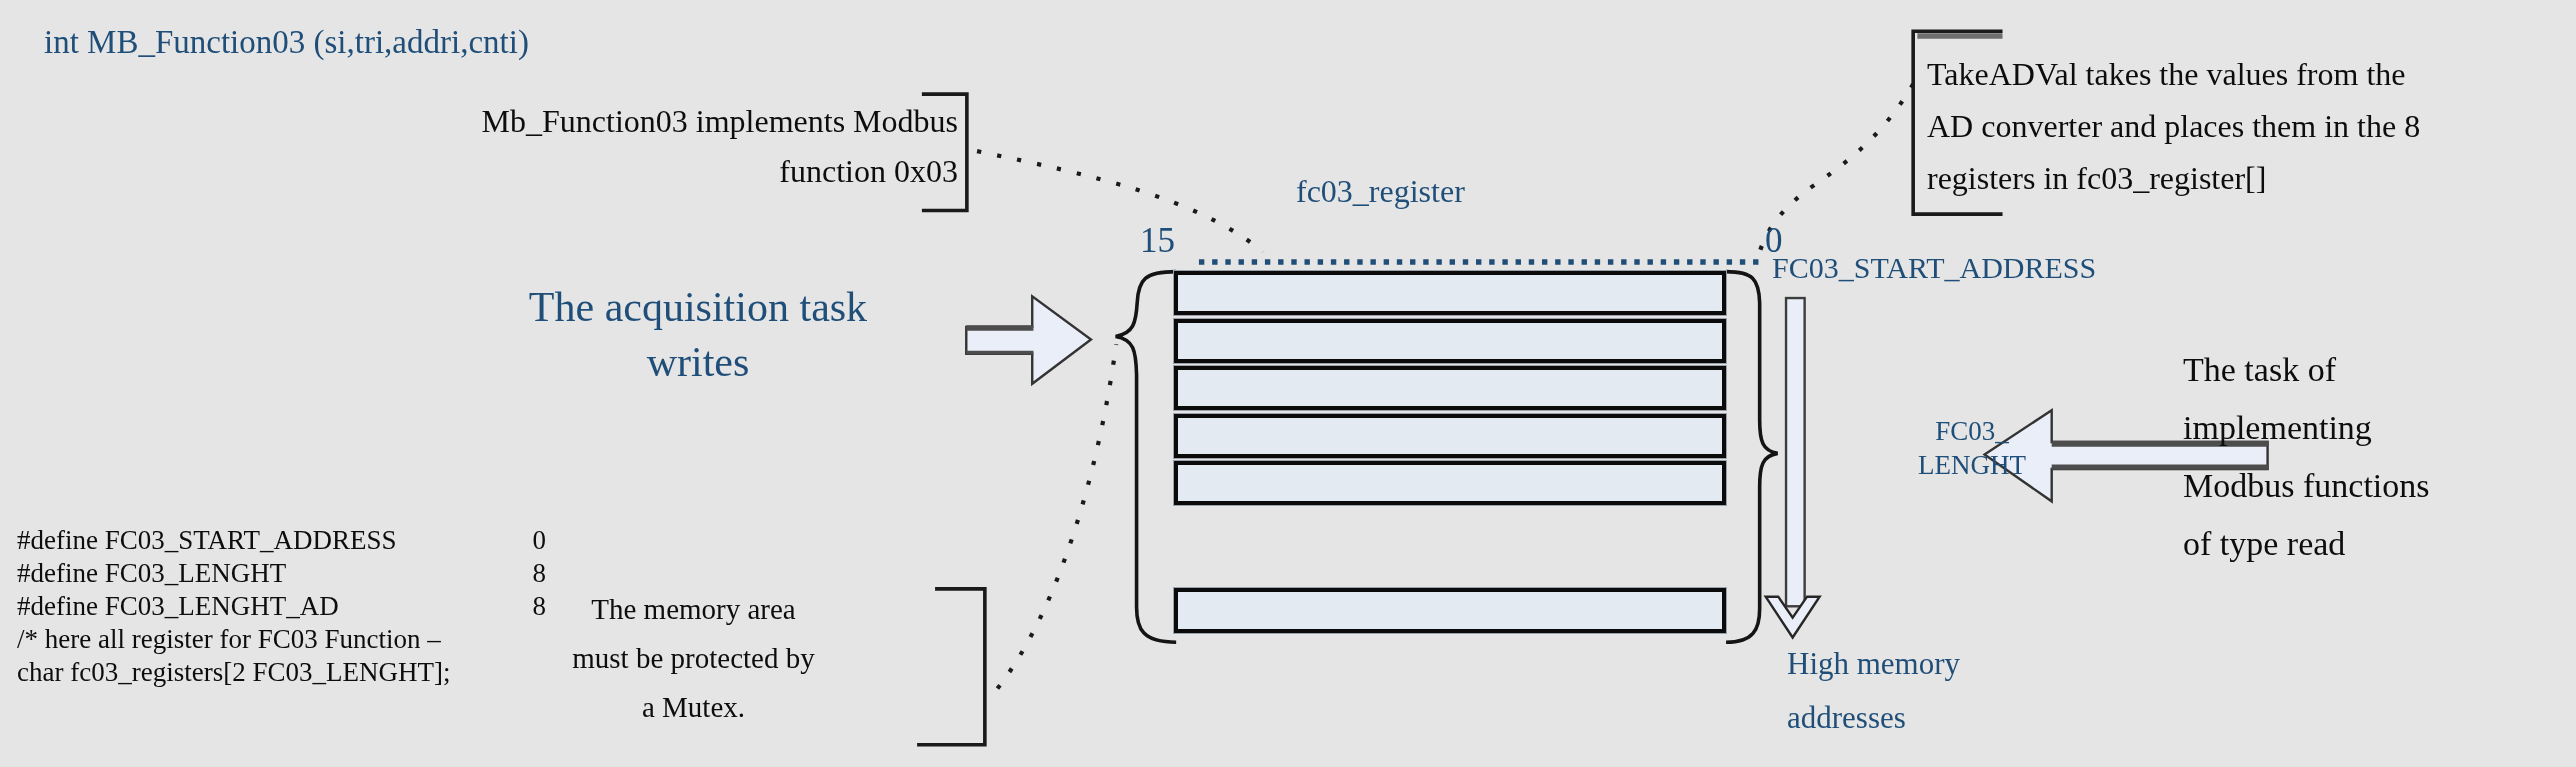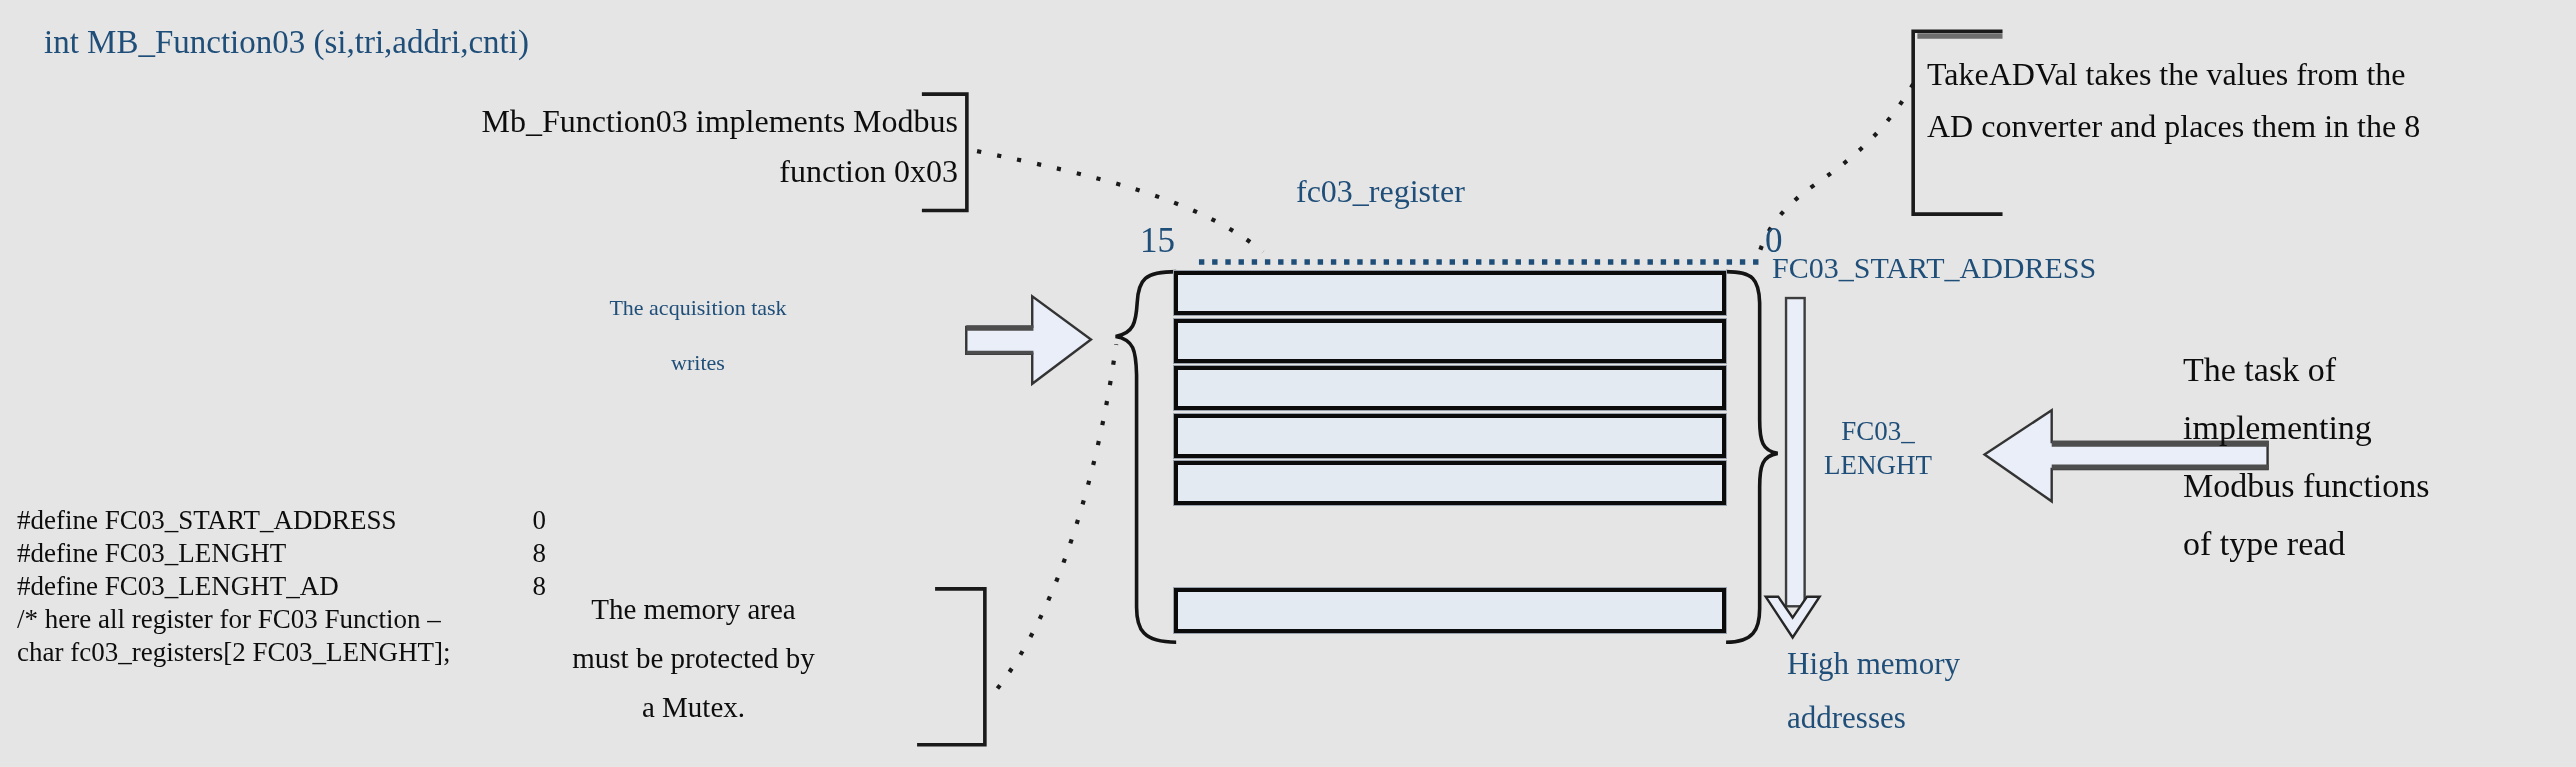--- a/index.html
+++ b/index.html
@@ -16,27 +16,27 @@
 
   #callout-function{left:339px;top:96px;width:619px;text-align:right;font-size:32px;line-height:50px;}
   #callout-takeadval{left:1927px;top:48px;width:648px;text-align:left;font-size:32px;line-height:52px;}
   #callout-mutex{left:408px;top:585px;width:571px;text-align:center;font-size:29px;line-height:49px;}
 
   #register-title{left:1296px;top:173px;width:300px;font-size:32px;}
   #bit-high{left:1140px;top:221px;font-size:35px;}
   #bit-low{left:1765px;top:221px;font-size:35px;}
 
   #start-address-label{left:1772px;top:251px;font-size:30px;white-space:nowrap;}
-  #lenght-label{left:1806px;top:414px;width:144px;text-align:center;font-size:27px;line-height:34px;}
+  #lenght-label{left:1900px;top:414px;width:144px;text-align:center;font-size:27px;line-height:34px;}
   #high-memory-label{left:1787px;top:637px;font-size:31px;line-height:54px;}
 
-  #acquisition-label{left:491px;top:280px;width:414px;text-align:center;font-size:22px;line-height:55px;font-family:Liberation Serif, serif;}
+  #acquisition-label{left:491px;top:280px;width:414px;text-align:center;font-size:42px;line-height:55px;font-family:Liberation Serif, serif;}
   #modbus-task-label{left:2183px;top:341px;font-size:34px;line-height:58px;}
 
-  #code-block{left:17px;top:504px;width:529px;font-size:27px;line-height:33px;}
+  #code-block{left:17px;top:524px;width:529px;font-size:27px;line-height:33px;}
   .code-line{display:flex;justify-content:space-between;white-space:nowrap;}
 
   .reg-stack{left:1174px;top:271px;width:552px;}
   .reg-row{box-sizing:border-box;width:552px;height:44px;background:#E4EAF2;
            border:4.2px solid #0b0b0b;outline:1.2px solid #9aa2ad;margin-bottom:3.6px;}
   #register-row-last{left:1174px;top:588px;margin-bottom:0;height:45px;}
 </style>
 </head>
 <body>
 
@@ -78,20 +78,21 @@
   <div id="main-title" class="abs blue">int MB_Function03 (si,tri,addri,cnti)</div>
 
   <div id="callout-function" class="abs black">
     <div>Mb_Function03 implements Modbus</div>
     <div>function 0x03</div>
   </div>
 
   <div id="callout-takeadval" class="abs black">
     <div>TakeADVal takes the values from the</div>
     <div>AD converter and places them in the 8</div>
+    <div>registers in fc03_register[]</div>
   </div>
 
   <div id="register-title" class="abs blue">fc03_register</div>
   <div id="bit-high" class="abs blue">15</div>
   <div id="bit-low" class="abs blue">0</div>
 
   <div class="abs reg-stack">
     <div class="reg-row"></div>
     <div class="reg-row"></div>
     <div class="reg-row"></div>

